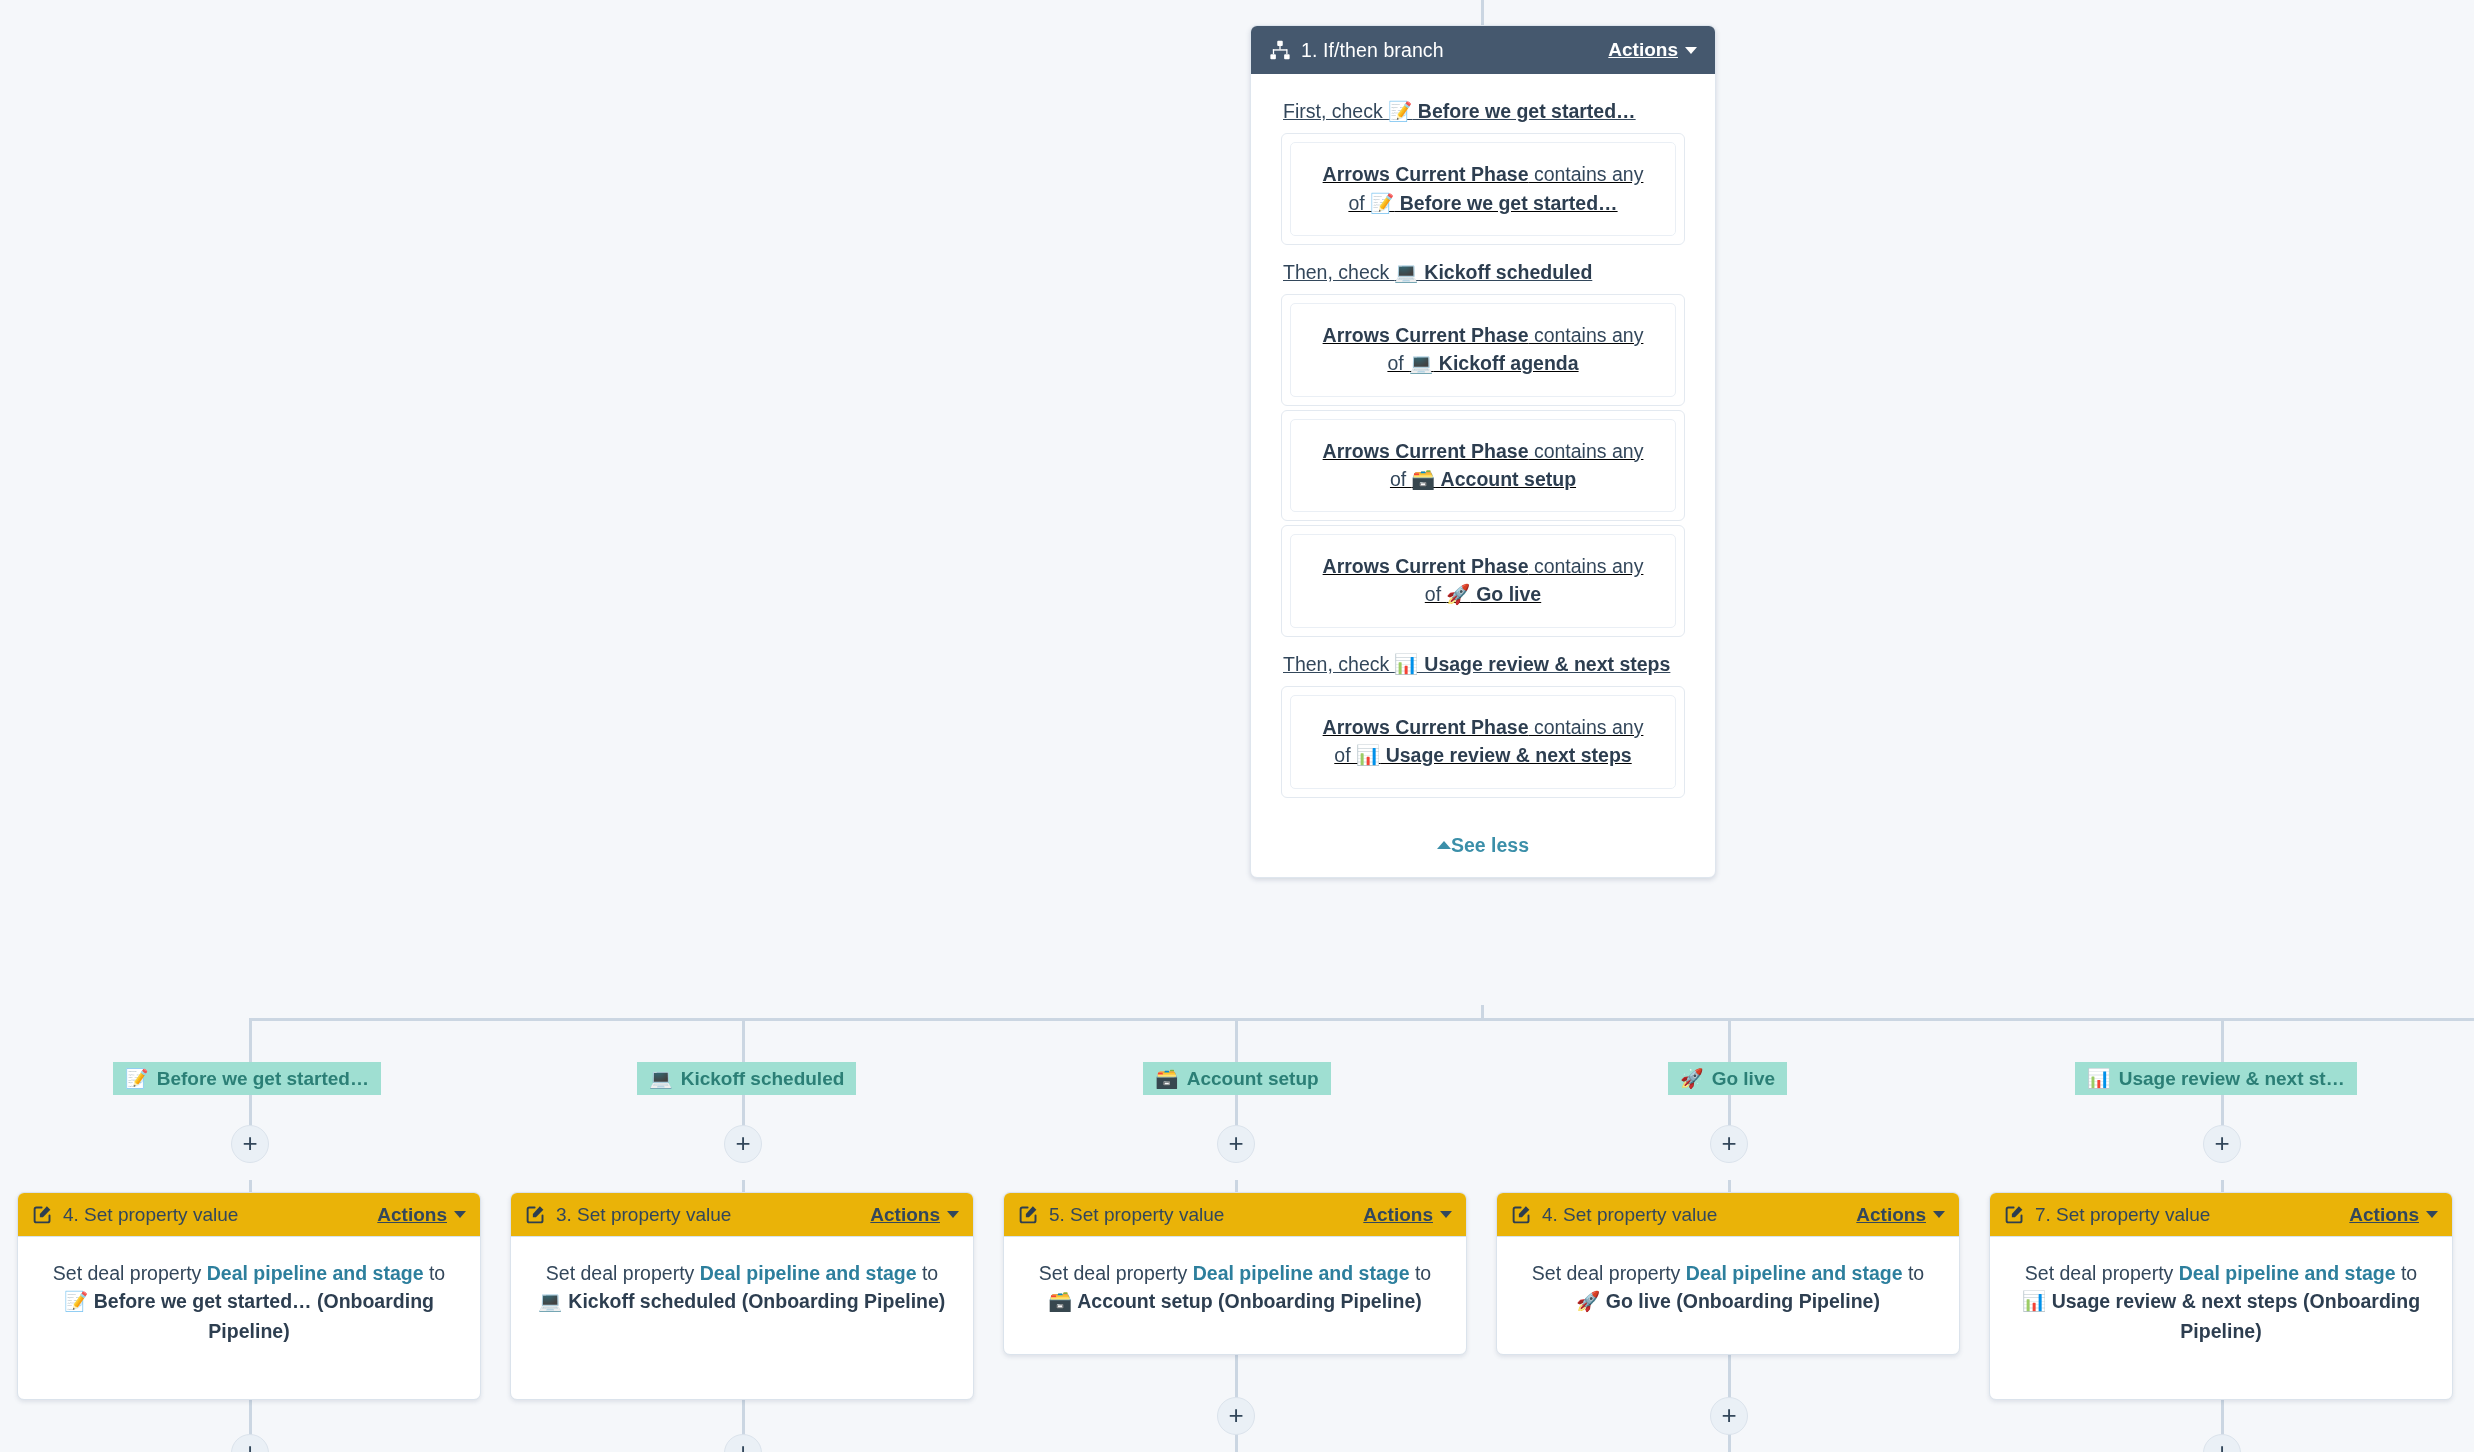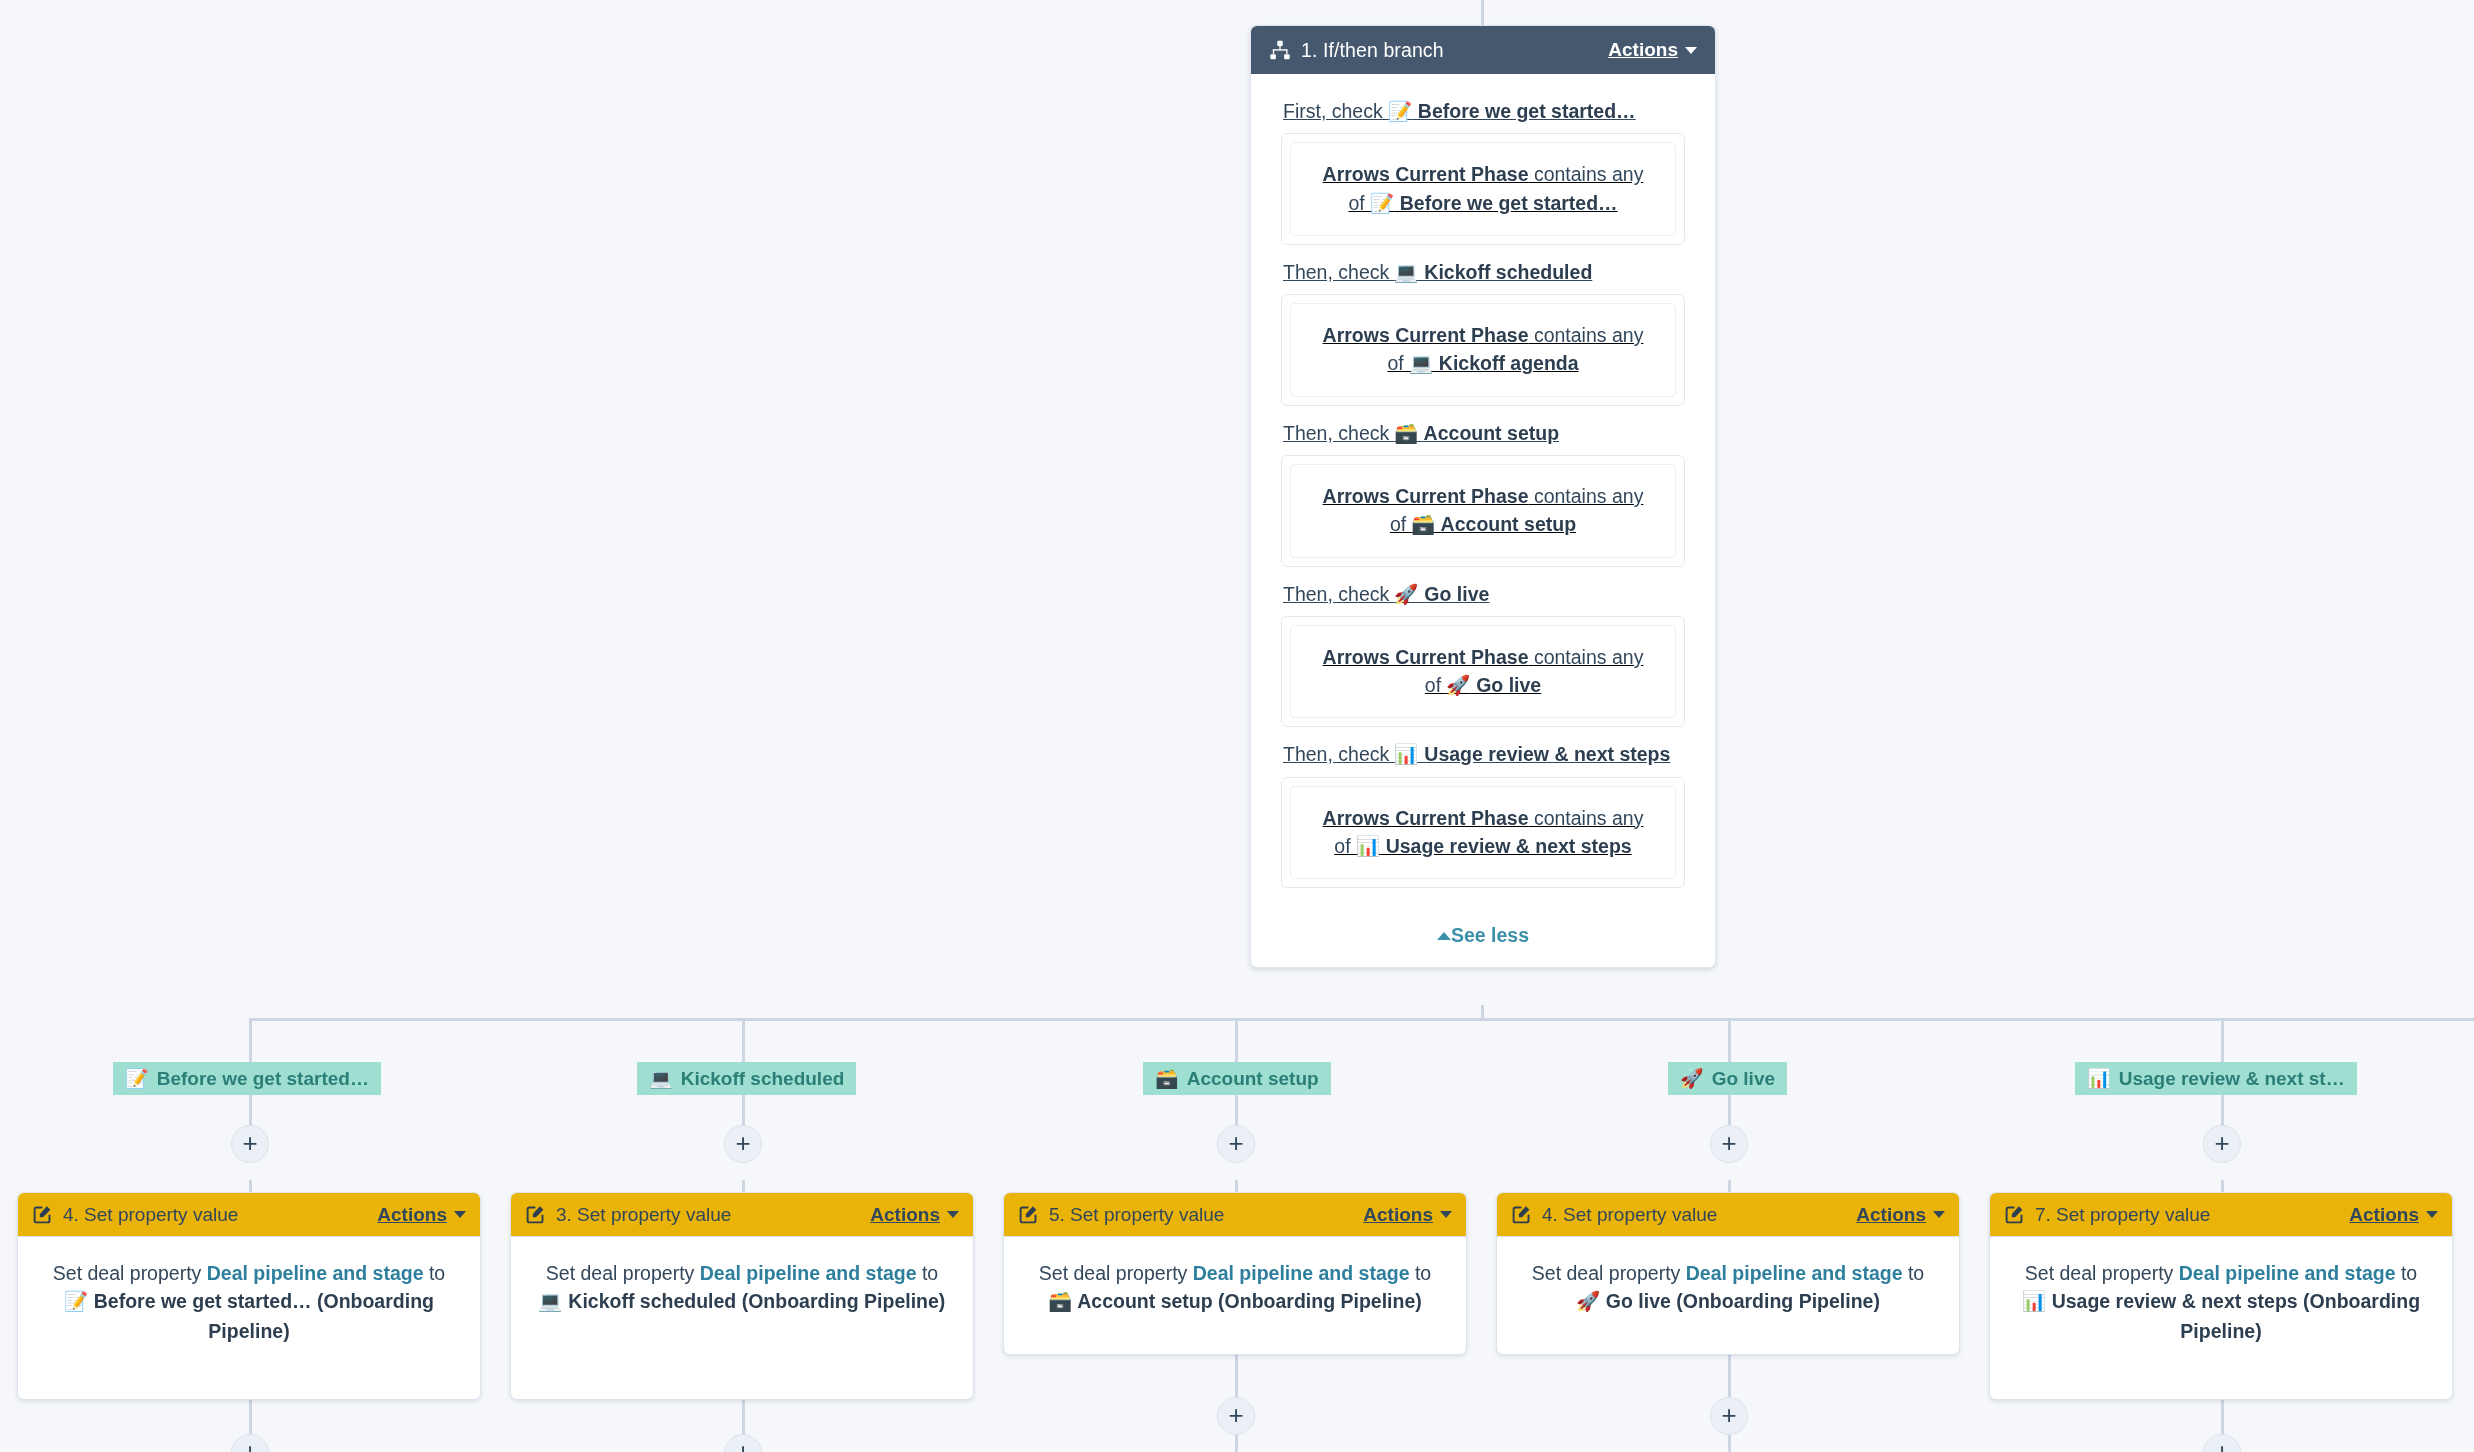--- a/index.html
+++ b/index.html
@@ -150,25 +150,23 @@
     </div>
     <div class="card-body" id="branch-body">
         <div class="check-line"><span>First, check </span><span class="emoji">📝</span><b> Before we get started…</b></div>
         <div class="cond-outer">
           <div class="cond-inner"><b>Arrows Current Phase</b><span> contains any of </span><span class="emoji">📝</span><b> Before we get started…</b></div>
         </div>
         <div class="check-line"><span>Then, check </span><span class="emoji">💻</span><b> Kickoff scheduled</b></div>
         <div class="cond-outer">
           <div class="cond-inner"><b>Arrows Current Phase</b><span> contains any of </span><span class="emoji">💻</span><b> Kickoff agenda</b></div>
         </div>
-        <div class="check-line"><span>Then, check </span><span class="emoji">🗃️</span><b> Account setup</b></div>
         <div class="cond-outer">
           <div class="cond-inner"><b>Arrows Current Phase</b><span> contains any of </span><span class="emoji">🗃️</span><b> Account setup</b></div>
         </div>
-        <div class="check-line"><span>Then, check </span><span class="emoji">🚀</span><b> Go live</b></div>
         <div class="cond-outer">
           <div class="cond-inner"><b>Arrows Current Phase</b><span> contains any of </span><span class="emoji">🚀</span><b> Go live</b></div>
         </div>
         <div class="check-line"><span>Then, check </span><span class="emoji">📊</span><b> Usage review &amp; next steps</b></div>
         <div class="cond-outer">
           <div class="cond-inner"><b>Arrows Current Phase</b><span> contains any of </span><span class="emoji">📊</span><b> Usage review &amp; next steps</b></div>
         </div>
       </div>
     <div class="see-less">
       <span class="chev-up"></span>

